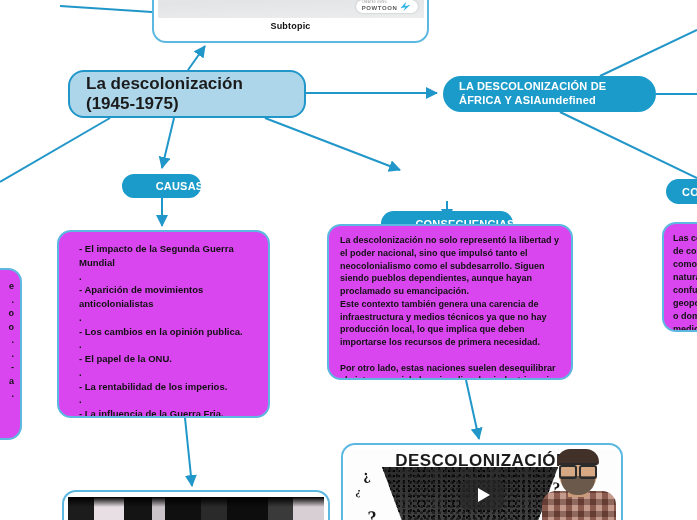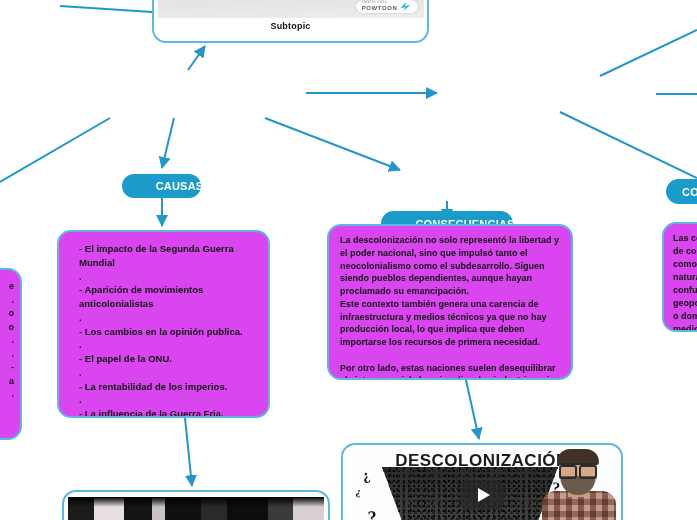--- a/index.html
+++ b/index.html
@@ -343,21 +343,29 @@
         <div>
           <div class="pw-small">CREATED USING</div>
           <div class="pw-word">POWTOON</div>
         </div>
         <div class="pw-mark"></div>
       </div>
     </div>
     <div class="cap">Subtopic</div>
   </div>
 
-
+  <div class="node pill-light" id="node-root">
+    <span class="root-txt">La descolonización
+(1945-1975)</span>
+  </div>
+
+  <div class="node pill-teal" id="node-africa-asia">
+    <span class="aa-txt">LA DESCOLONIZACIÓN DE
+ÁFRICA Y ASIAundefined</span>
+  </div>
 
   <div class="node pill-teal" id="node-causas">
     <span>CAUSAS</span>
   </div>
 
   <div class="node card" id="card-causas">
     <div class="body">-    El impacto de la Segunda Guerra Mundial
 .
 - Aparición de movimientos anticolonialistas
 .

